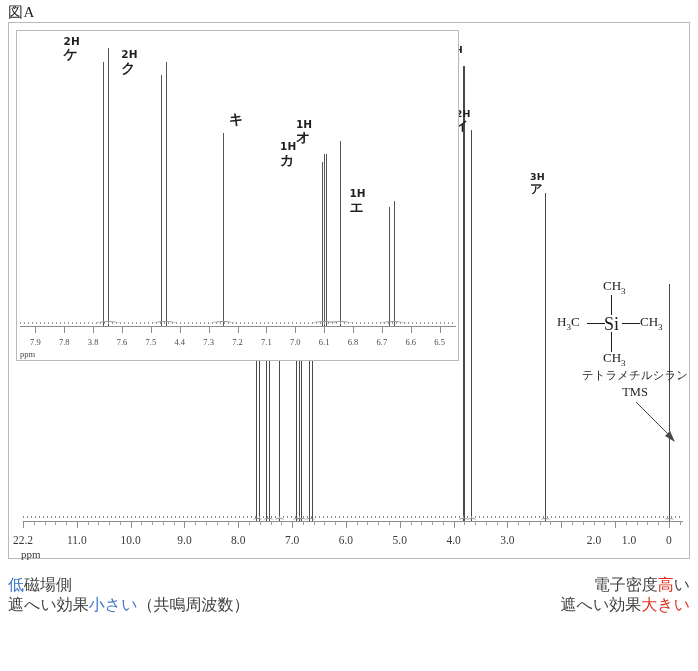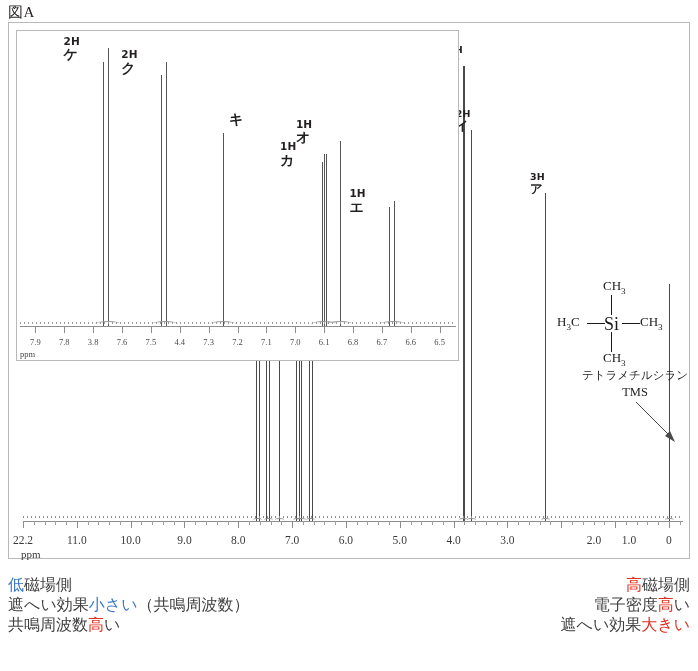--- a/index.html
+++ b/index.html
@@ -293,19 +293,17 @@
         </div>
       <div id="inset-ppm">ppm</div>
     </div>
   </div>
 
 </div>
 
 <div class="notes" id="notes-left">
     <div><span class="hl-blue">低</span><span>磁場側</span></div>
     <div><span>遮へい効果</span><span class="hl-blue">小さい</span><span>（共鳴周波数）</span></div>
-    <div><span>共鳴周波数</span><span class="hl-red">高</span><span>い</span></div>
   </div>
 <div class="notes" id="notes-right">
-    <div><span class="hl-red">高</span><span>磁場側</span></div>
     <div><span>電子密度</span><span class="hl-red">高</span><span>い</span></div>
     <div><span>遮へい効果</span><span class="hl-red">大きい</span></div>
   </div>
 
 </body></html>

